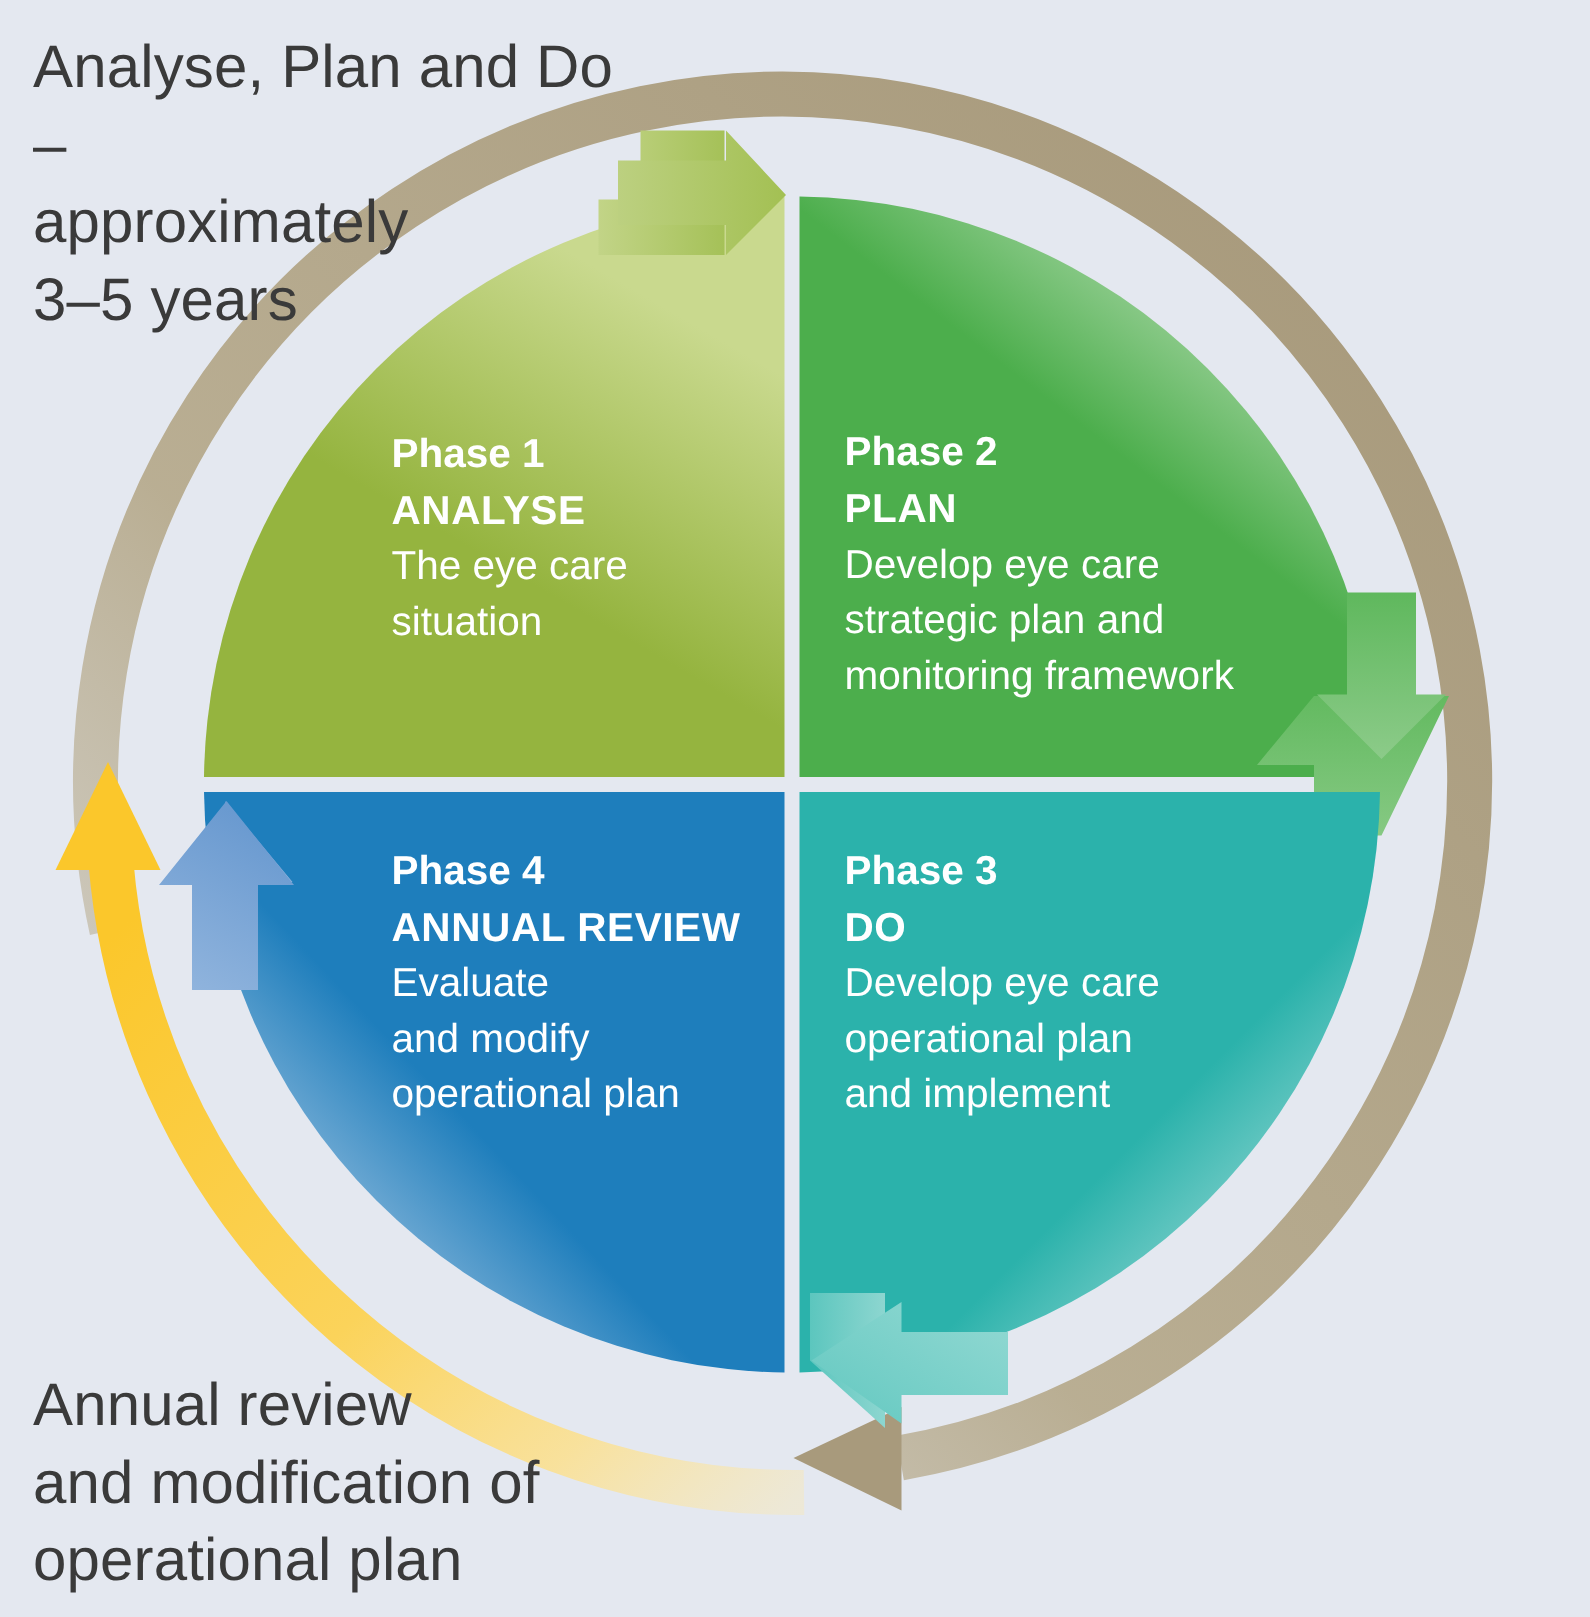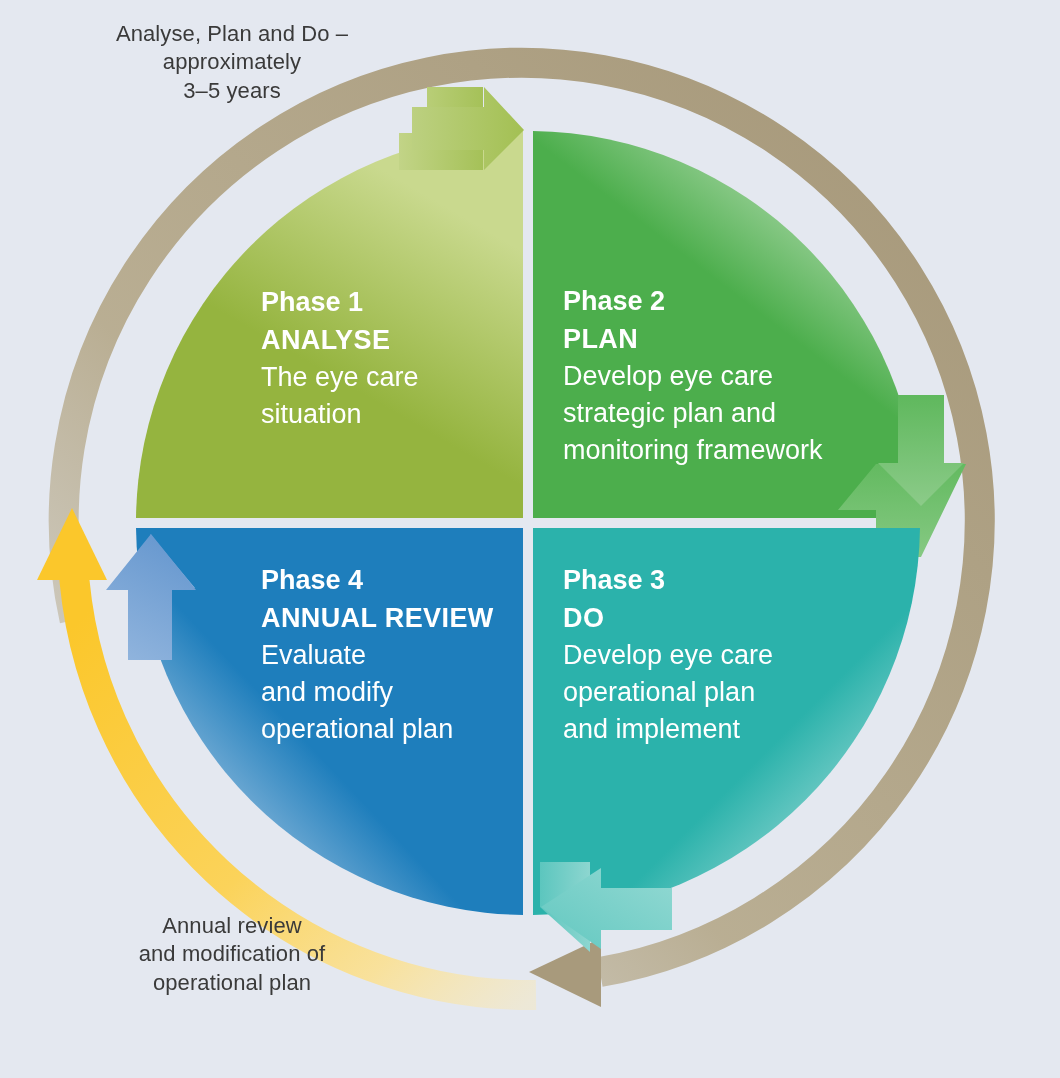--- a/index.html
+++ b/index.html
@@ -23,26 +23,25 @@
     position: absolute;
     left: 0;
     top: 0;
     width: 1060px;
     height: 1078px;
     display: block;
   }
   .caption {
     position: absolute;
     color: #3a3a3a;
-    font-size: 22px;
+    font-size: 40px;
     line-height: 1.29;
     font-family: "Liberation Sans", sans-serif;
     white-space: pre-line;
     letter-spacing: 0.1px;
-    text-align: center;
   }
   #caption-top {
     left: 22px;
     top: 20px;
     width: 420px;
   }
   #caption-bottom {
     left: 22px;
     top: 912px;
     width: 420px;

